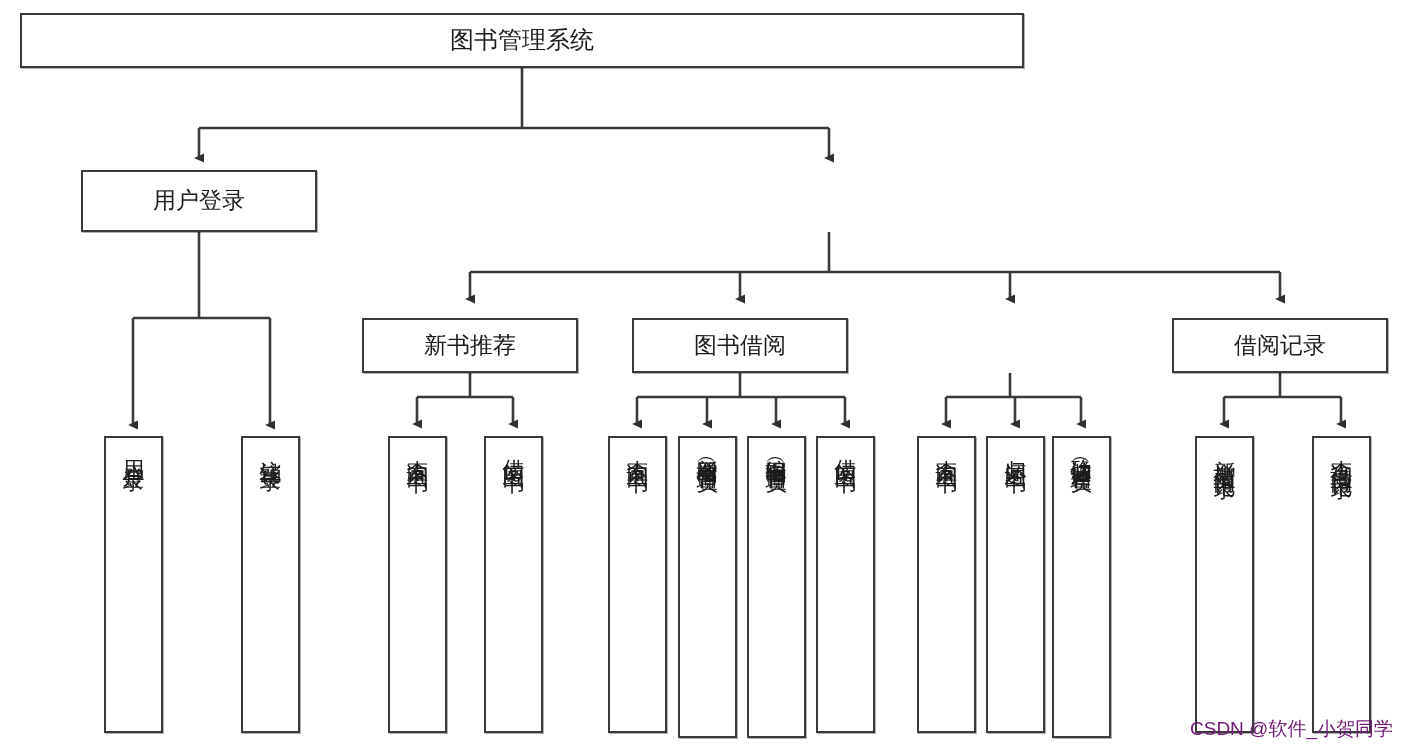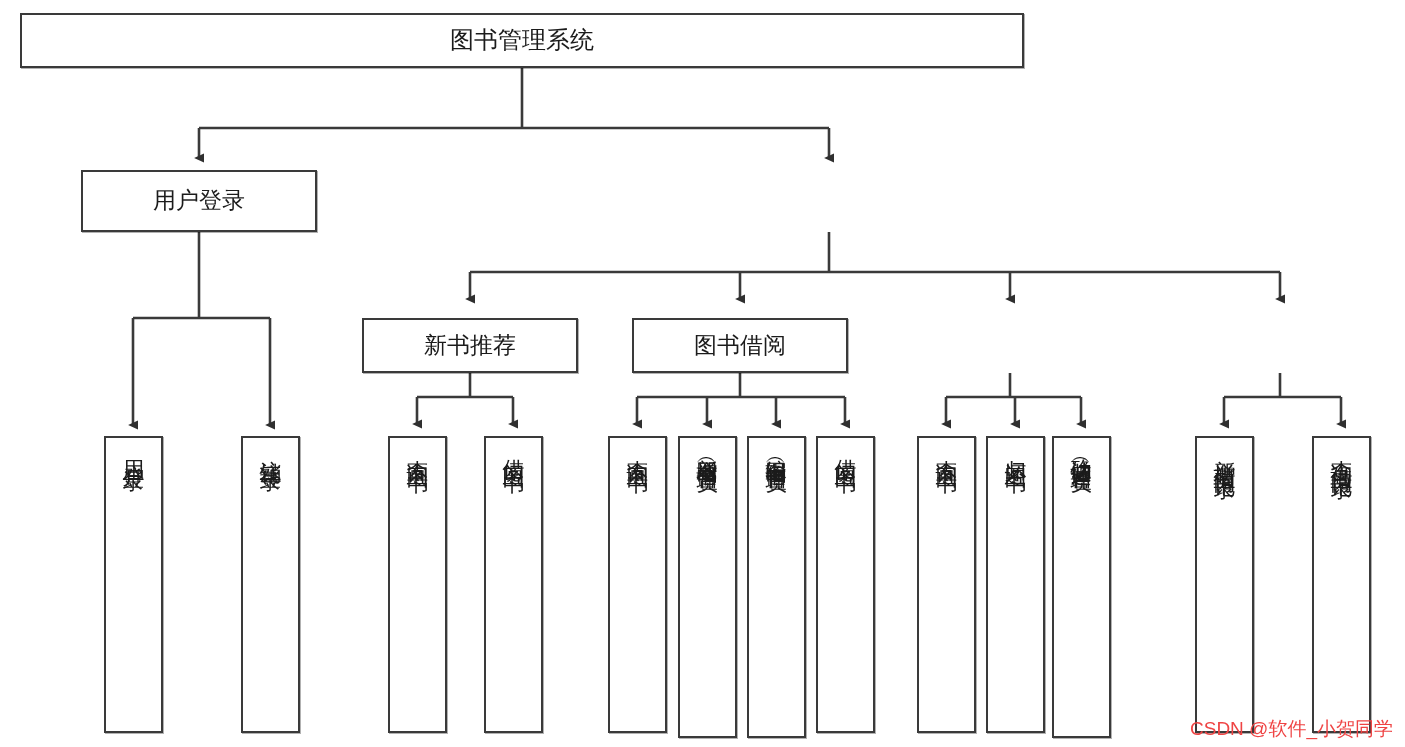--- a/index.html
+++ b/index.html
@@ -63,21 +63,21 @@
     letter-spacing: 4px;
     line-height: 1.0;
   }
   .node.vert.tall-text .node-label {
     font-size: 21px;
     letter-spacing: 2px;
   }
   .watermark {
     position: absolute;
     font-size: 19px;
-    color: #ef4444;
+    color: #701a75;
     white-space: nowrap;
     user-select: none;
   }
 </style>
 </head>
 <body>
 
 <div id="diagram-root">
 
   <svg class="connectors" viewBox="0 0 1405 747">
@@ -138,20 +138,23 @@
   <div class="node horiz" style="left:81px; top:170px; width:236px; height:62px;">
     <span class="node-label">用户登录</span>
   </div>
 
   <div class="node horiz" style="left:362px; top:318px; width:216px; height:55px;">
     <span class="node-label">新书推荐</span>
   </div>
   <div class="node horiz" style="left:632px; top:318px; width:216px; height:55px;">
     <span class="node-label">图书借阅</span>
   </div>
+  <div class="node horiz" style="left:1172px; top:318px; width:216px; height:55px;">
+    <span class="node-label">借阅记录</span>
+  </div>
 
   <div class="node vert" style="left:104px; top:436px; width:59px; height:297px;">
     <span class="node-label">用户登录</span>
   </div>
   <div class="node vert" style="left:241px; top:436px; width:59px; height:297px;">
     <span class="node-label">注销登录</span>
   </div>
 
   <div class="node vert" style="left:388px; top:436px; width:59px; height:297px;">
     <span class="node-label">查询图书</span>

